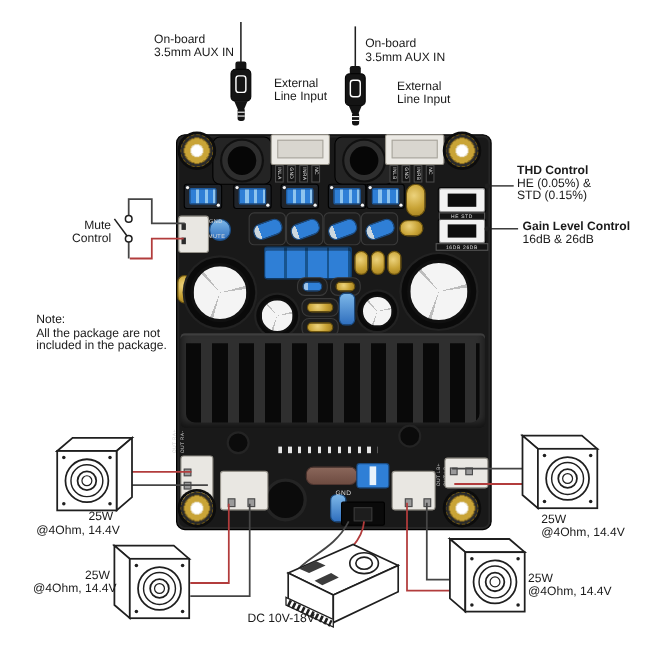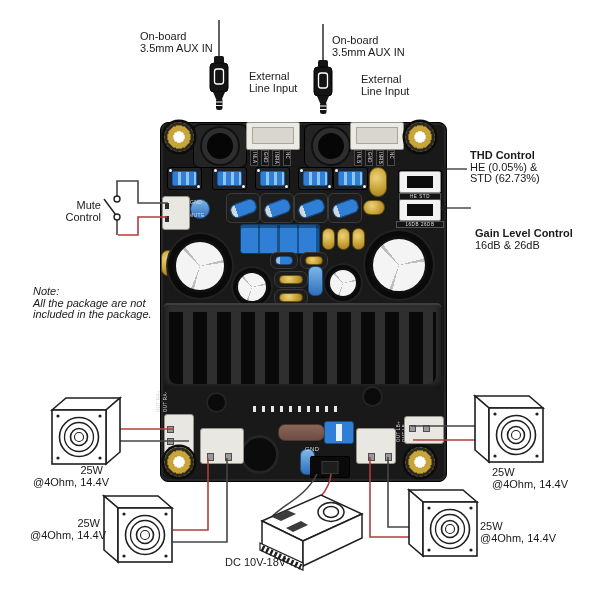--- a/index.html
+++ b/index.html
@@ -344,31 +344,31 @@
     <span>External</span>
       <span>Line Input</span>
   </div>
   <div class="lbl" style="left:361px;top:74px;">
     <span>External</span>
       <span>Line Input</span>
   </div>
   <div class="lbl" style="left:470px;top:150px;">
     <span class="b">THD Control</span>
     <span>HE (0.05%) &amp;</span>
-    <span>STD (62.73%)</span>
-  </div>
-  <div class="lbl" style="left:475px;top:201px;margin-top:27px;">
+    <span>STD (0.15%)</span>
+  </div>
+  <div class="lbl" style="left:475px;top:201px;">
     <span class="b">Gain Level Control</span>
     <span>16dB &amp; 26dB</span>
   </div>
   <div class="lbl ar" style="left:55px;top:200px;width:46px;">
     <span>Mute</span>
       <span>Control</span>
   </div>
-  <div class="lbl" style="left:33px;top:286px;font-style:italic;">
+  <div class="lbl" style="left:33px;top:286px;">
     <span>Note:</span>
     <span>All the package are not</span>
     <span>included in the package.</span>
   </div>
   <div class="lbl ar" style="left:33px;top:465px;width:70px;">
     <span>25W</span>
       <span>@4Ohm, 14.4V</span>
   </div>
   <div class="lbl ar" style="left:30px;top:518px;width:70px;">
     <span>25W</span>

